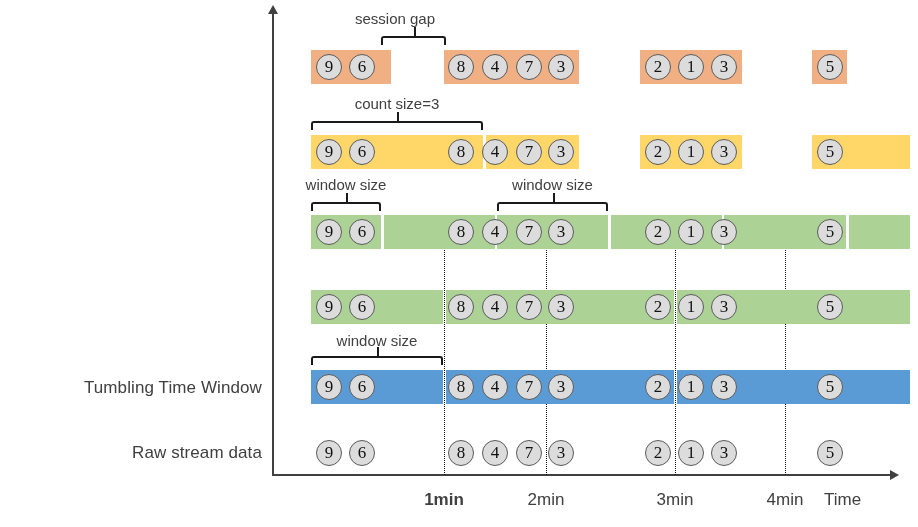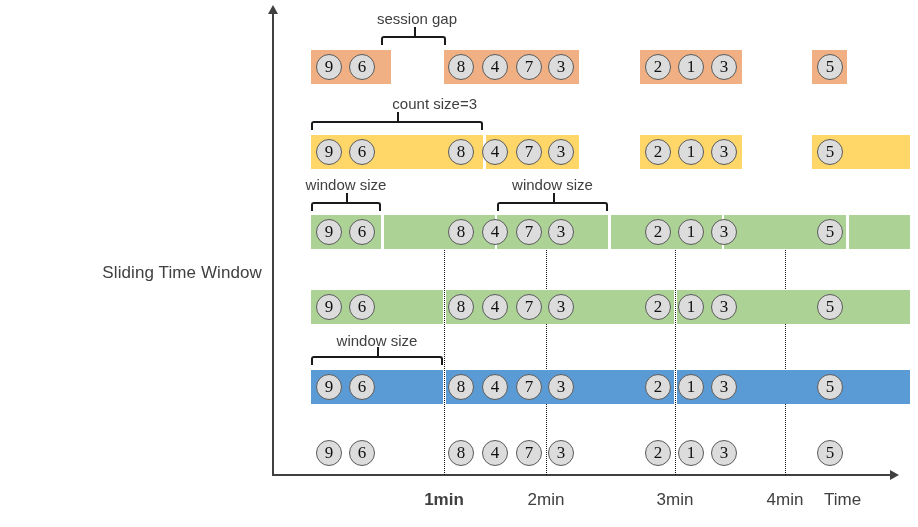--- a/index.html
+++ b/index.html
@@ -96,21 +96,22 @@
     white-space:nowrap;
     text-align:center;
   }
 </style>
 </head>
 <body>
 
 <div id="stage">
 
   <div class="labels-col" id="labels">
-      <div class="row-label" style="top: 263px;">Sliding Time Window</div>
+      <div class="row-label" style="top: 378px;">Tumbling Time Window</div>
+      <div class="row-label" style="top: 443px;">Raw stream data</div>
     </div>
 
   <div class="axis-line" style="left:272px;top:14px;width:2px;height:462px;"></div>
   <div class="arrow-up" style="left:268px;top:5px;"></div>
   <div class="axis-line" style="left:272px;top:474px;width:620px;height:2px;"></div>
   <div class="arrow-right" style="left:890px;top:470px;"></div>
 
   <div id="gridlines">
       <div class="gridline" style="left: 444px; top: 235px; height: 240px;"></div>
       <div class="gridline" style="left: 546px; top: 235px; height: 240px;"></div>
@@ -200,24 +201,24 @@
       <div class="token" style="left: 548px; top: 440px;">3</div>
       <div class="token" style="left: 645px; top: 440px;">2</div>
       <div class="token" style="left: 678px; top: 440px;">1</div>
       <div class="token" style="left: 711px; top: 440px;">3</div>
       <div class="token" style="left: 817px; top: 440px;">5</div>
     </div>
 
   <div id="annots">
       <div class="bracket" style="left: 381px; top: 36px; width: 65px;"></div>
       <div class="bracket-stem" style="left: 413.5px; top: 27px;"></div>
-      <div class="annot" style="left: 337px; width: 160px; top: 10px;">session gap</div>
+      <div class="annot" style="left: 315px; width: 160px; top: 10px;">session gap</div>
       <div class="bracket" style="left: 311px; top: 121px; width: 172px;"></div>
       <div class="bracket-stem" style="left: 397px; top: 112px;"></div>
-      <div class="annot" style="left: 317px; width: 160px; top: 95px; text-align: right;">count size=3</div>
+      <div class="annot" style="left: 317px; width: 160px; top: 95px;">count size=3</div>
       <div class="bracket" style="left: 311px; top: 202px; width: 70px;"></div>
       <div class="bracket-stem" style="left: 346px; top: 193px;"></div>
       <div class="annot" style="left: 266px; width: 160px; top: 176px;">window size</div>
       <div class="bracket" style="left: 497px; top: 202px; width: 111px;"></div>
       <div class="bracket-stem" style="left: 552.5px; top: 193px;"></div>
       <div class="annot" style="left: 472.5px; width: 160px; top: 176px;">window size</div>
       <div class="bracket" style="left: 311px; top: 356px; width: 132px;"></div>
       <div class="bracket-stem" style="left: 377px; top: 347px;"></div>
       <div class="annot" style="left: 297px; width: 160px; top: 332px;">window size</div>
     </div>

